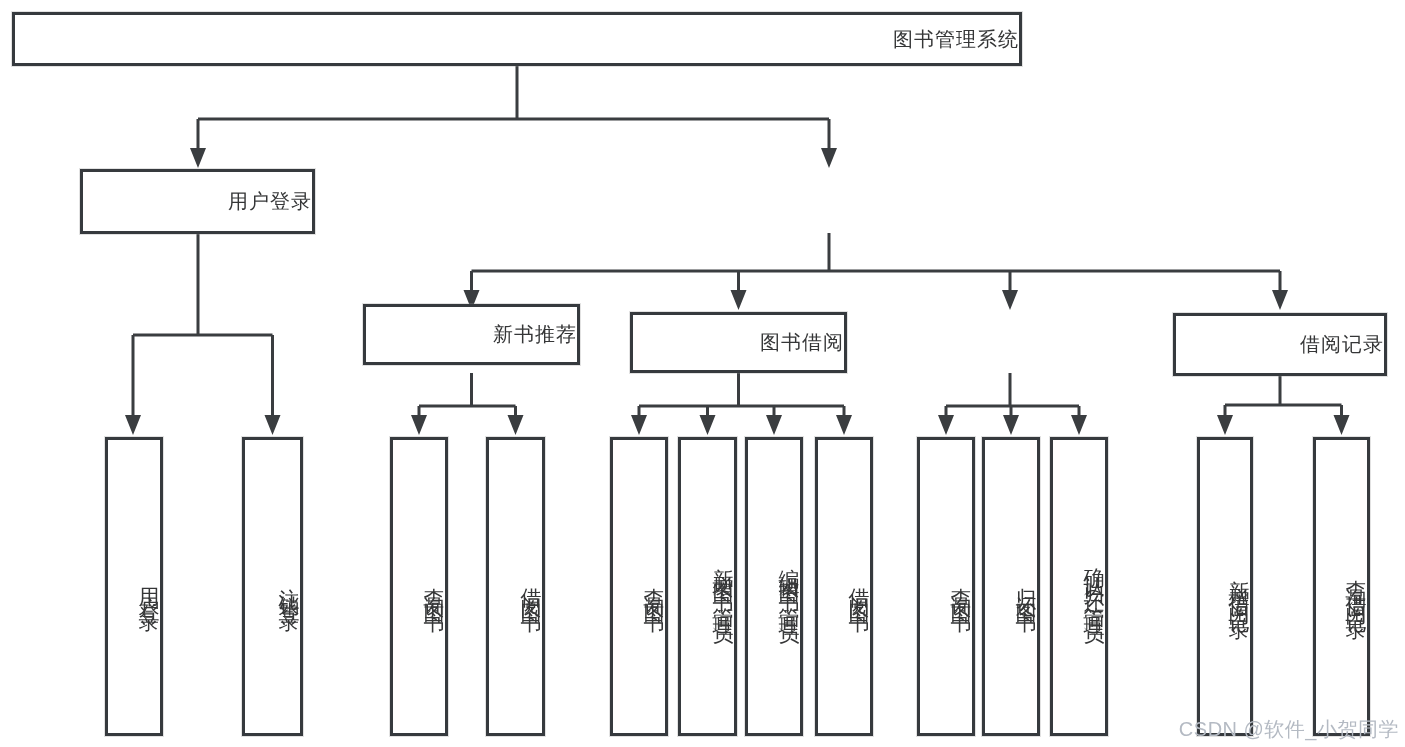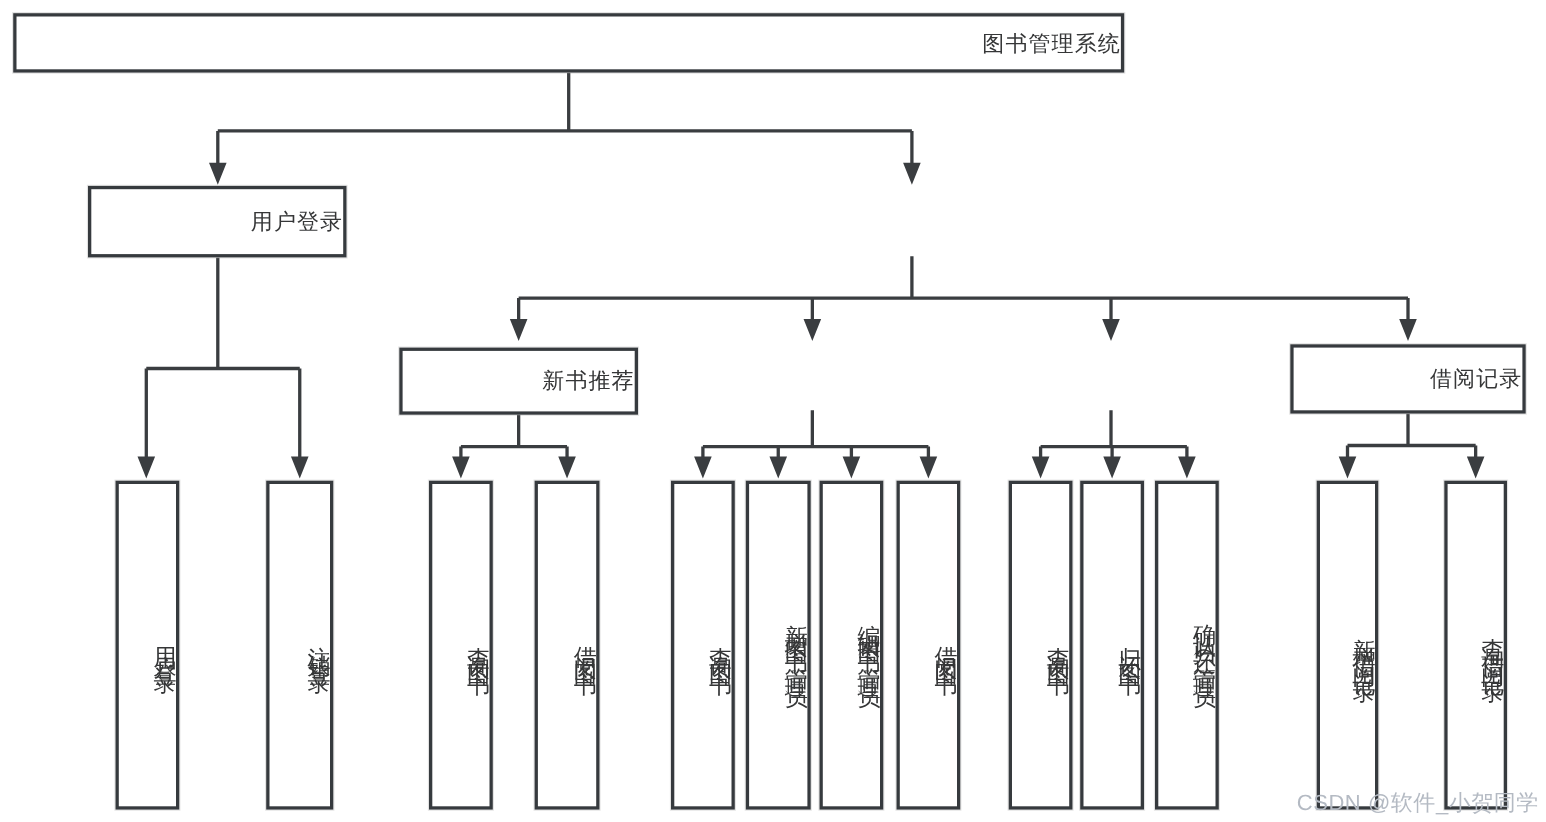--- a/index.html
+++ b/index.html
@@ -116,22 +116,25 @@
   </svg>
 
   <div class="box h" style="left:12px;top:12px;width:1010px;height:54px">
     <span>图书管理系统</span>
   </div>
 
   <div class="box h" style="left:80px;top:169px;width:235px;height:65px">
     <span>用户登录</span>
   </div>
 
-  <div class="box h" style="left:363px;top:316px;width:217px;height:61px">
+  <div class="box h" style="left:363px;top:304px;width:217px;height:61px">
     <span>新书推荐</span>
+  </div>
+  <div class="box h" style="left:630px;top:312px;width:217px;height:61px">
+    <span>图书借阅</span>
   </div>
   <div class="box h" style="left:1173px;top:313px;width:214px;height:63px">
     <span>借阅记录</span>
   </div>
 
   <div class="box v" style="left:105px;top:437px;width:58px;height:299px">
     <span>用户登录</span>
   </div>
   <div class="box v" style="left:242px;top:437px;width:61px;height:299px">
     <span>注销登录</span>

